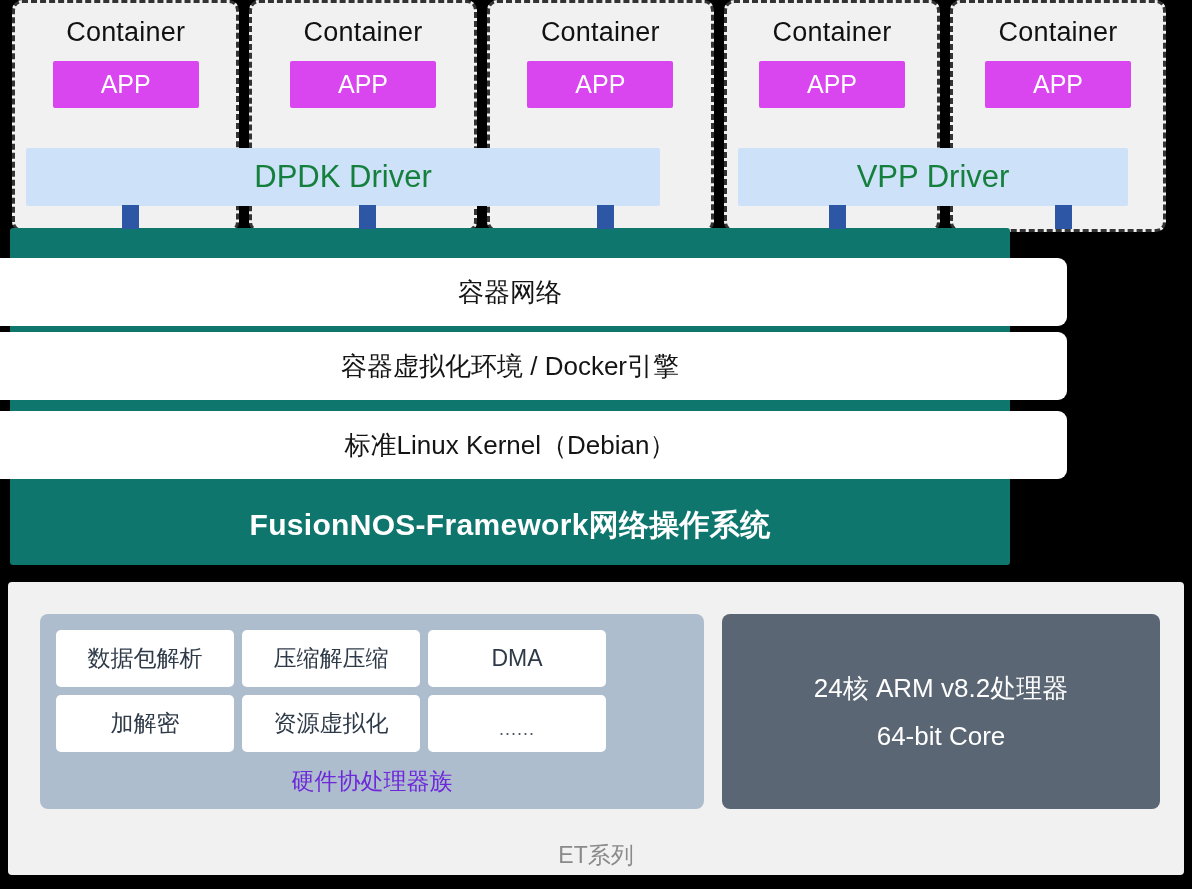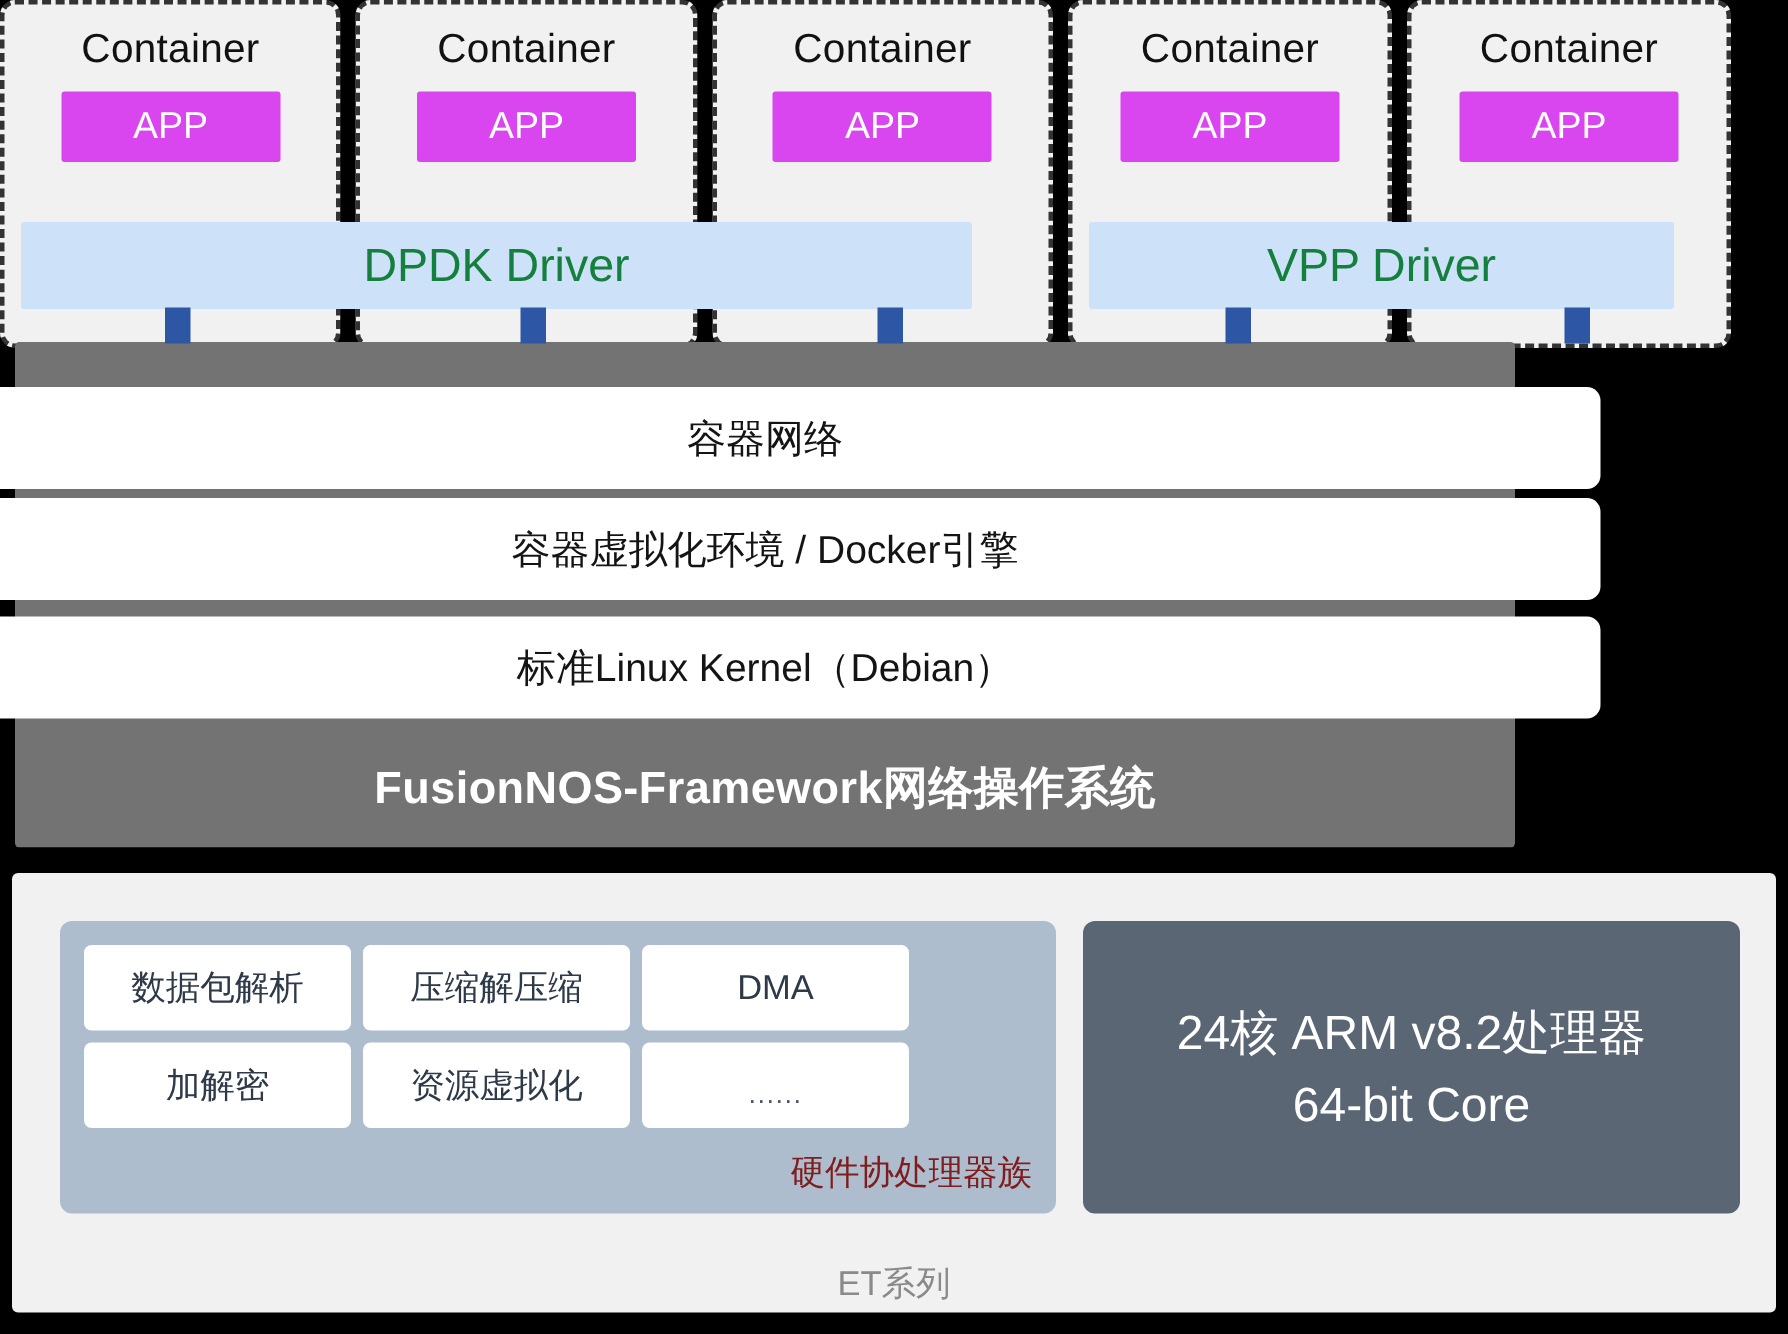--- a/index.html
+++ b/index.html
@@ -23,20 +23,21 @@
 
   
   .container-row {
     position: absolute;
     left: 0;
     top: 0;
     width: 996px;
     height: 232px;
     display: flex;
     background: #000000;
+    padding-left: 12px;
   }
 
   .cgroup {
     position: relative;
     display: flex;
     height: 232px;
   }
   .cgroup.dpdk { width: 712px; }
   .cgroup.vpp  { width: 452px; }
 
@@ -108,21 +109,21 @@
     z-index: 7;
   }
 
   
   .os-block {
     position: absolute;
     left: 10px;
     top: 228px;
     width: 1000px;
     height: 337px;
-    background: #737373;
+    background: #0f766e;
     border-radius: 3px;
     z-index: 4;
     display: flex;
     flex-direction: column;
     align-items: center;
   }
 
   .os-layer {
     width: 1114px;
     height: 68px;
@@ -204,40 +205,40 @@
   .coproc-cell.ellipsis {
     font-size: 18px;
     color: #4a5565;
     letter-spacing: 1px;
     align-items: flex-end;
     padding-bottom: 12px;
     box-sizing: border-box;
   }
 
   .coproc-label {
-    text-align: right;
-    color: #7f1d1d;
+    text-align: center;
+    color: #6d28d9;
     font-size: 23px;
     margin-top: 14px;
     margin-bottom: 4px;
   }
 
   .cpu-box {
     margin-left: 18px;
     width: 438px;
     background: #5b6674;
     border-radius: 8px;
     display: flex;
     flex-direction: column;
     align-items: center;
     justify-content: center;
     color: #ffffff;
   }
   .cpu-line {
-    font-size: 32px;
+    font-size: 26px;
     line-height: 48px;
   }
 
   .et-label {
     position: absolute;
     left: 0;
     bottom: 4px;
     width: 1176px;
     text-align: center;
     font-size: 23px;

